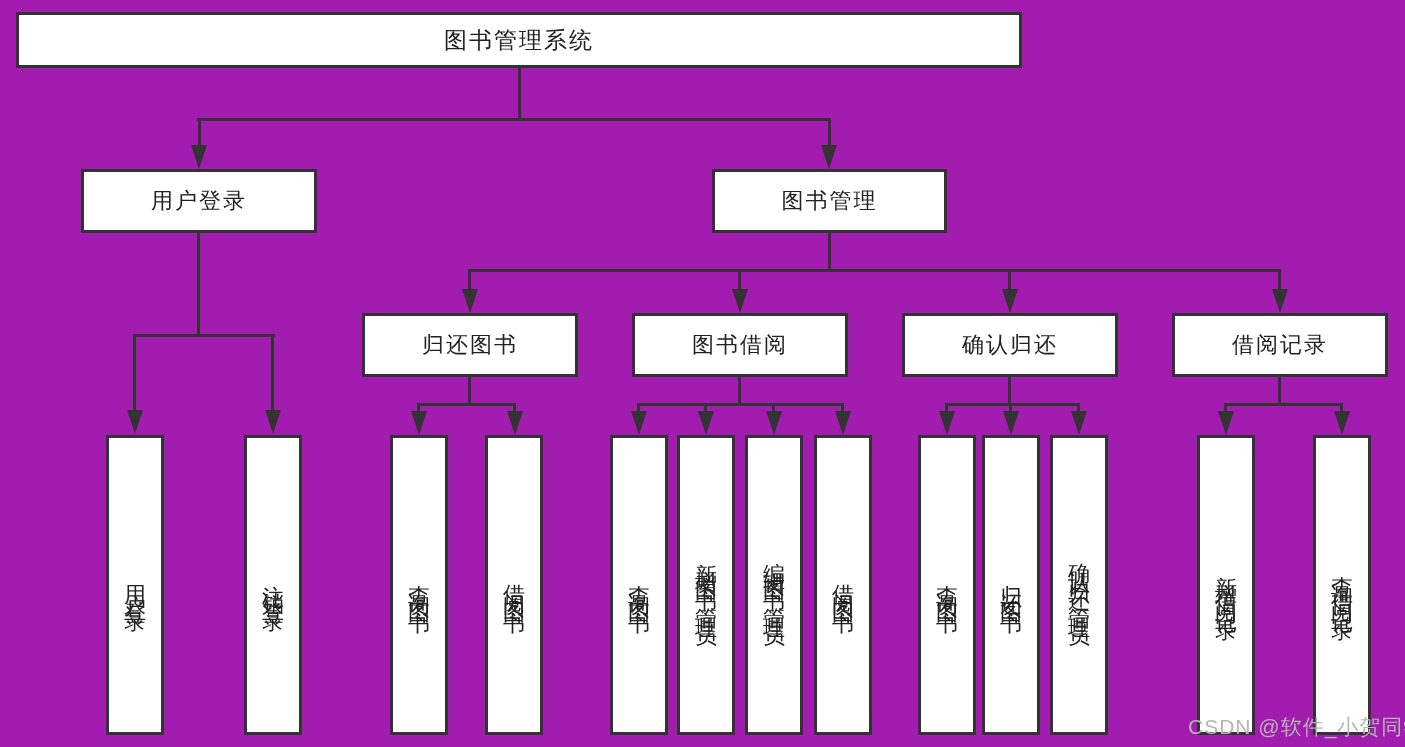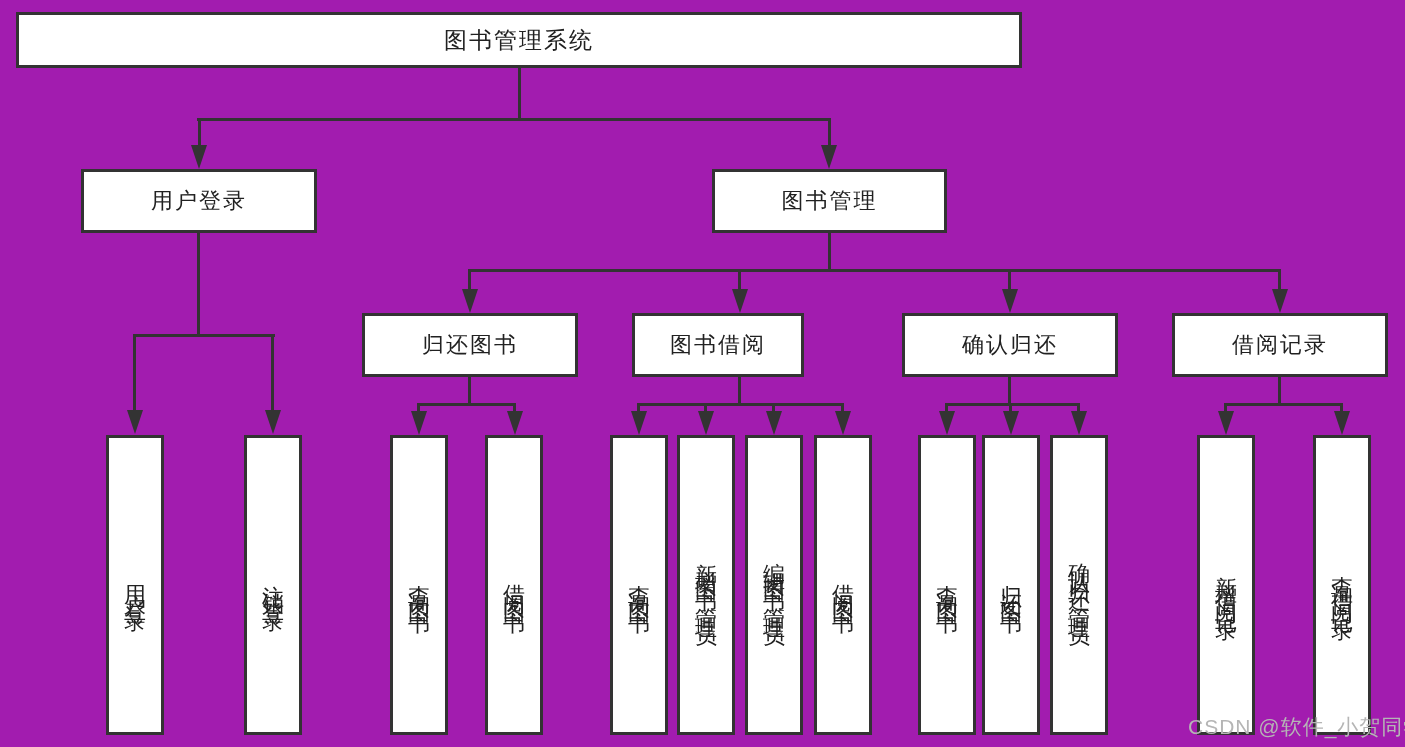--- a/index.html
+++ b/index.html
@@ -80,21 +80,21 @@
   </div>
 
   <div class="node" style="left:712px;top:169px;width:235px;height:64px;">
     <span class="hlabel">图书管理</span>
   </div>
 
   <div class="node" style="left:362px;top:313px;width:216px;height:64px;">
     <span class="hlabel">归还图书</span>
   </div>
 
-  <div class="node" style="left:632px;top:313px;width:172px;height:64px;text-align:right;">
+  <div class="node" style="left:632px;top:313px;width:216px;height:64px;text-align:right;">
     <span class="hlabel">图书借阅</span>
   </div>
 
   <div class="node" style="left:902px;top:313px;width:216px;height:64px;">
     <span class="hlabel">确认归还</span>
   </div>
 
   <div class="node" style="left:1172px;top:313px;width:216px;height:64px;">
     <span class="hlabel">借阅记录</span>
   </div>

